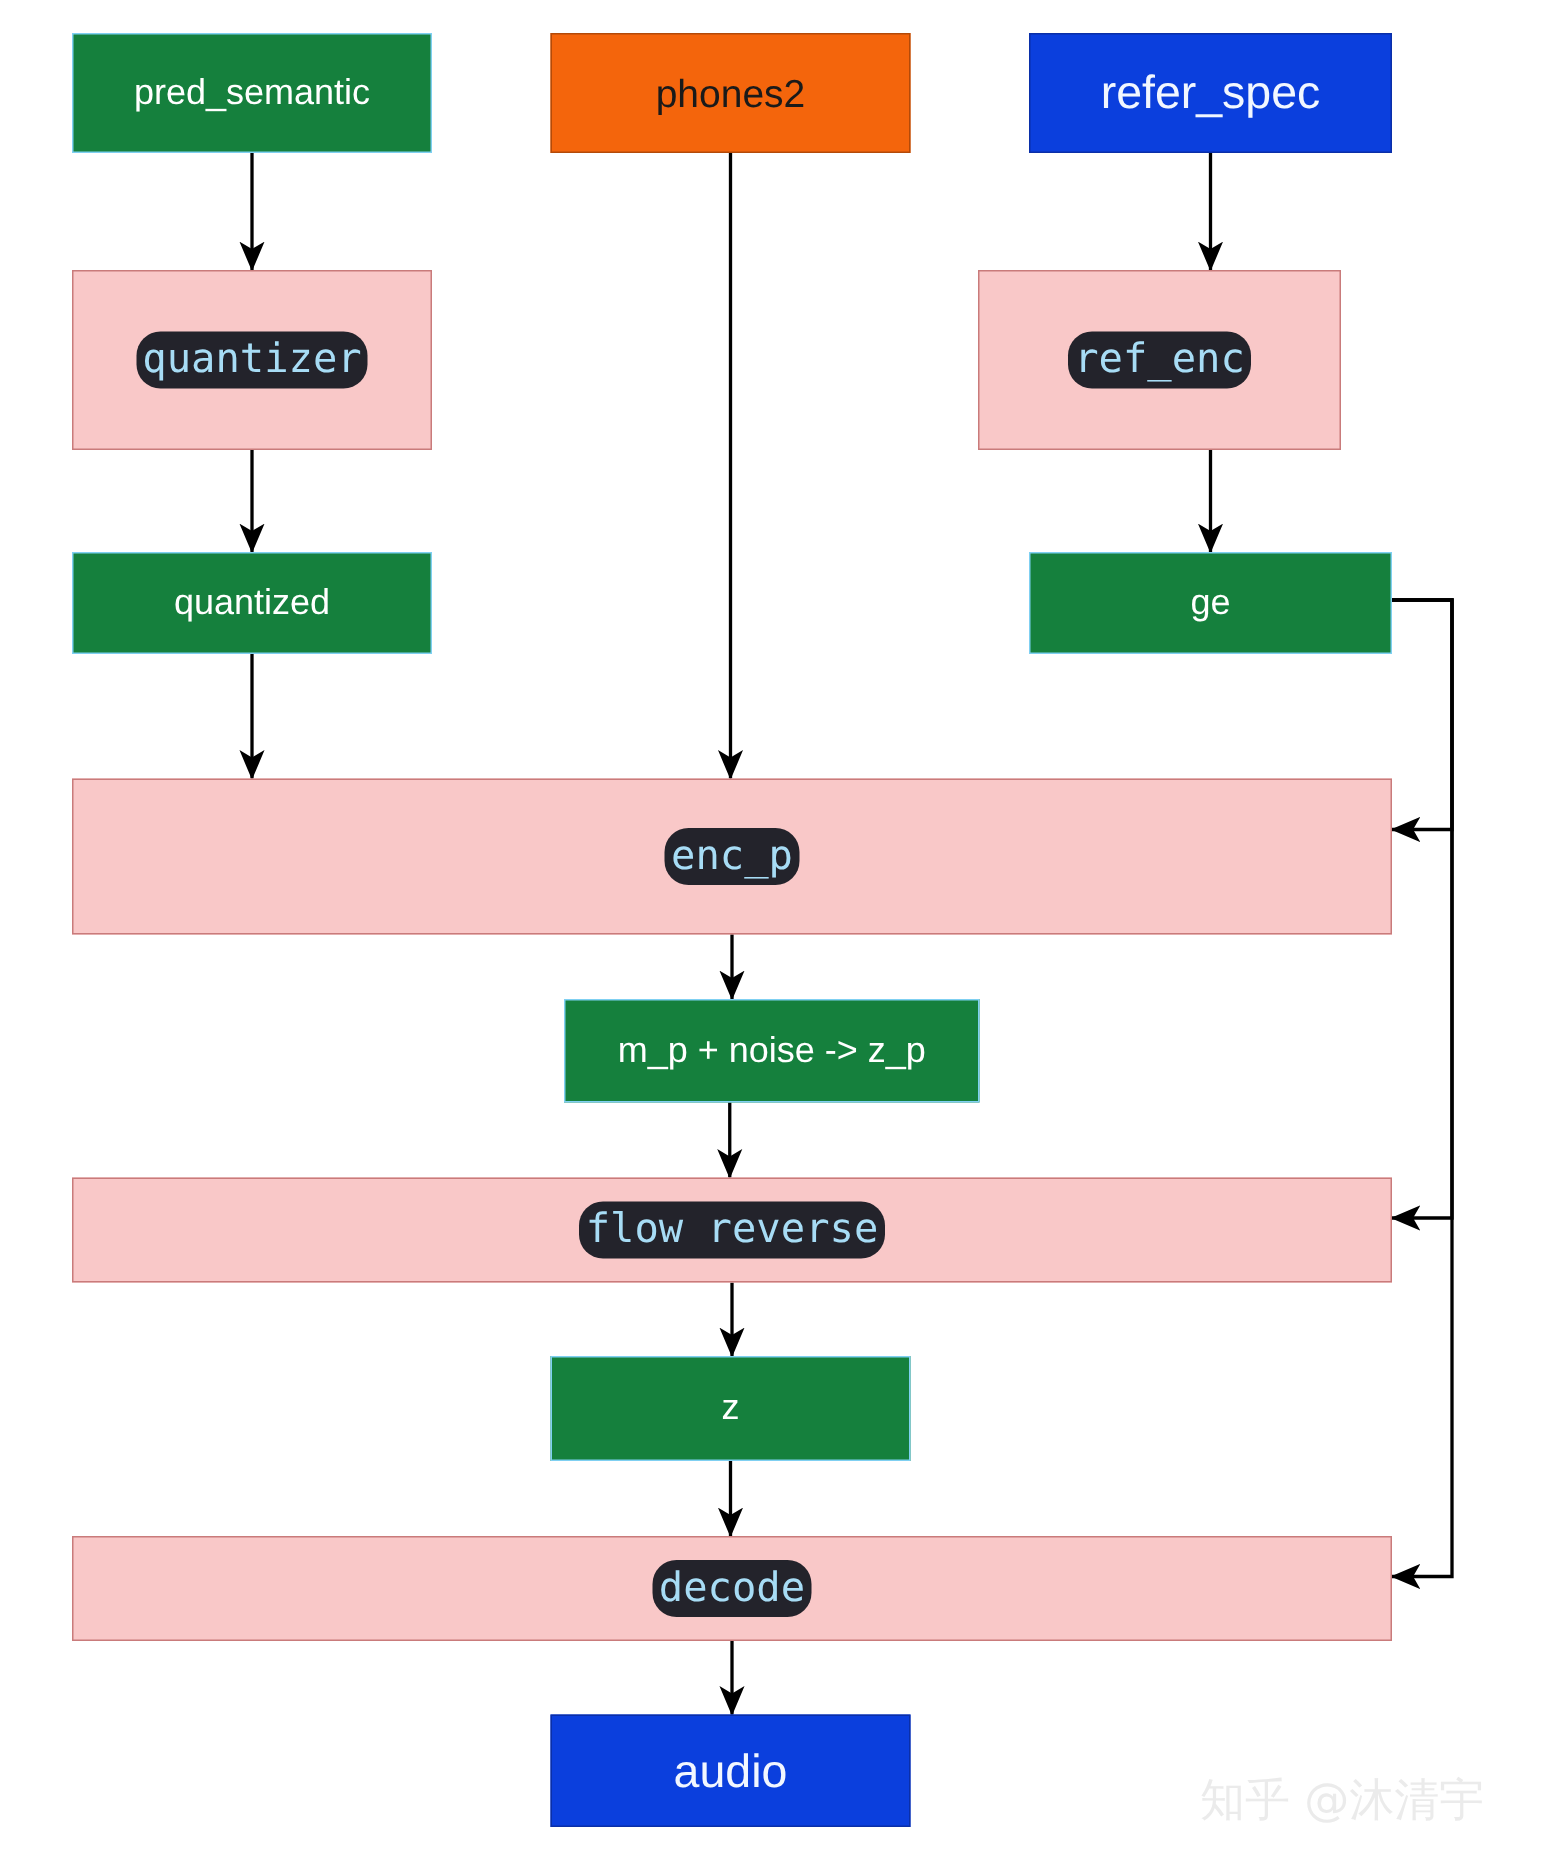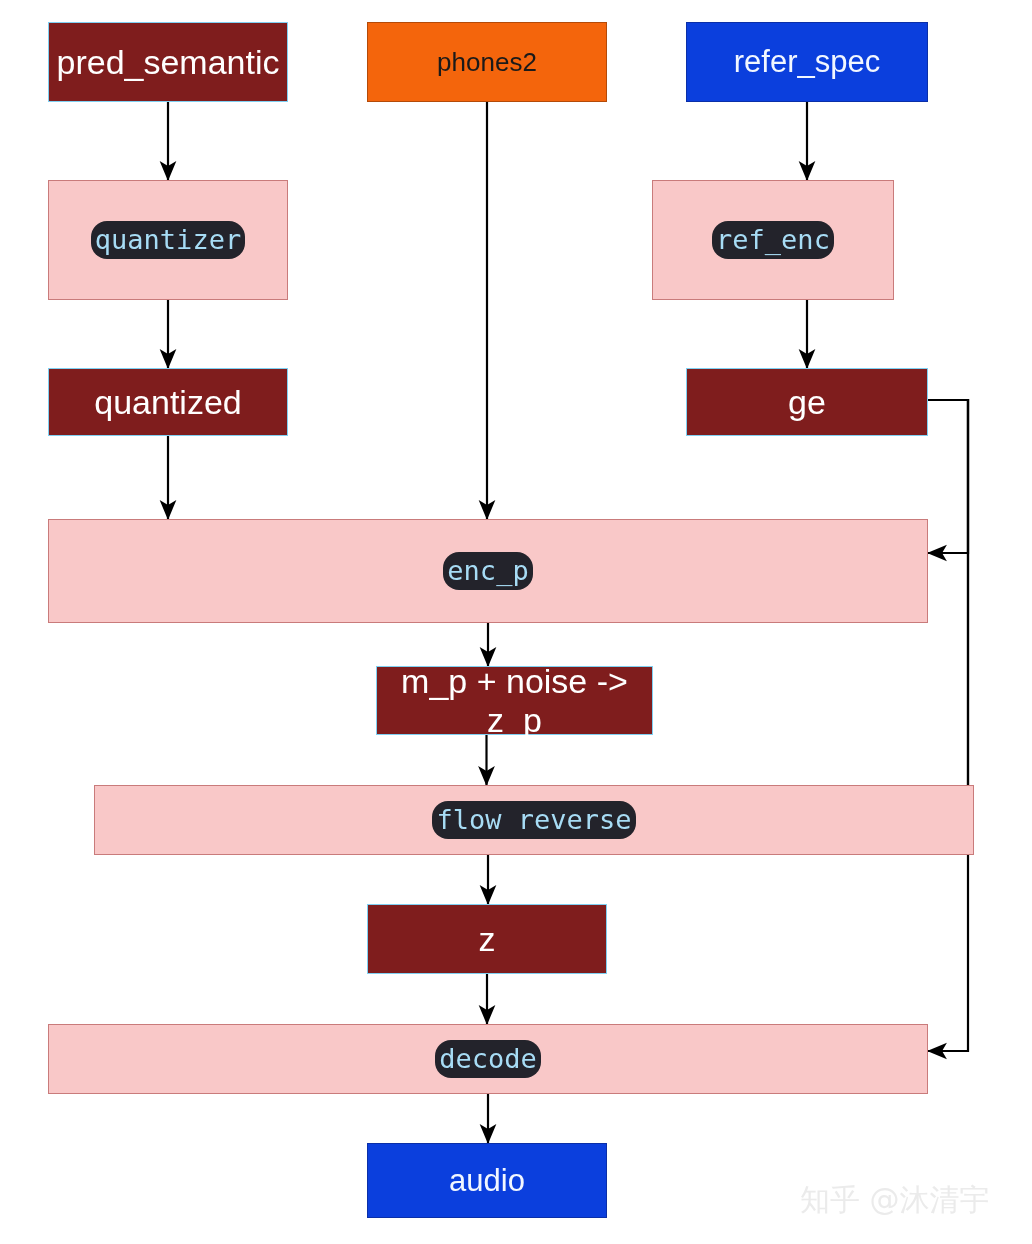--- a/index.html
+++ b/index.html
@@ -31,24 +31,24 @@
   .node {
     position: absolute;
     box-sizing: border-box;
     display: flex;
     align-items: center;
     justify-content: center;
     text-align: center;
   }
   
   .n-data {
-    background: #7f1d1d;
+    background: #15803d;
     border: 1px solid #7fd0f2;
     color: #ffffff;
-    font-size: 34px;
+    font-size: 24px;
     font-family: "Liberation Sans", sans-serif;
     justify-content: center;
   }
   
   .n-strong {
     background: #0b3fdd;
     border: 1px solid #0a2fa8;
     color: #f2f7ff;
     font-size: 31px;
     font-family: "Liberation Sans", sans-serif;
@@ -145,21 +145,21 @@
   </div>
 
   <div class="node n-op" style="left: 48px; top: 519px; width: 880px; height: 104px;">
     <span class="code-chip">enc_p</span>
   </div>
 
   <div class="node n-data" style="left: 348px; top: 666px; width: 277px; height: 69px; margin-left: 28px;">
     <span>m_p + noise -&gt; z_p</span>
   </div>
 
-  <div class="node n-op" style="left: 48px; top: 785px; width: 880px; height: 70px; margin-left: 46px;">
+  <div class="node n-op" style="left: 48px; top: 785px; width: 880px; height: 70px;">
     <span class="code-chip">flow reverse</span>
   </div>
 
   <div class="node n-data" style="left: 367px; top: 904px; width: 240px; height: 70px;">
     <span>z</span>
   </div>
 
   <div class="node n-op" style="left: 48px; top: 1024px; width: 880px; height: 70px;">
     <span class="code-chip">decode</span>
   </div>

